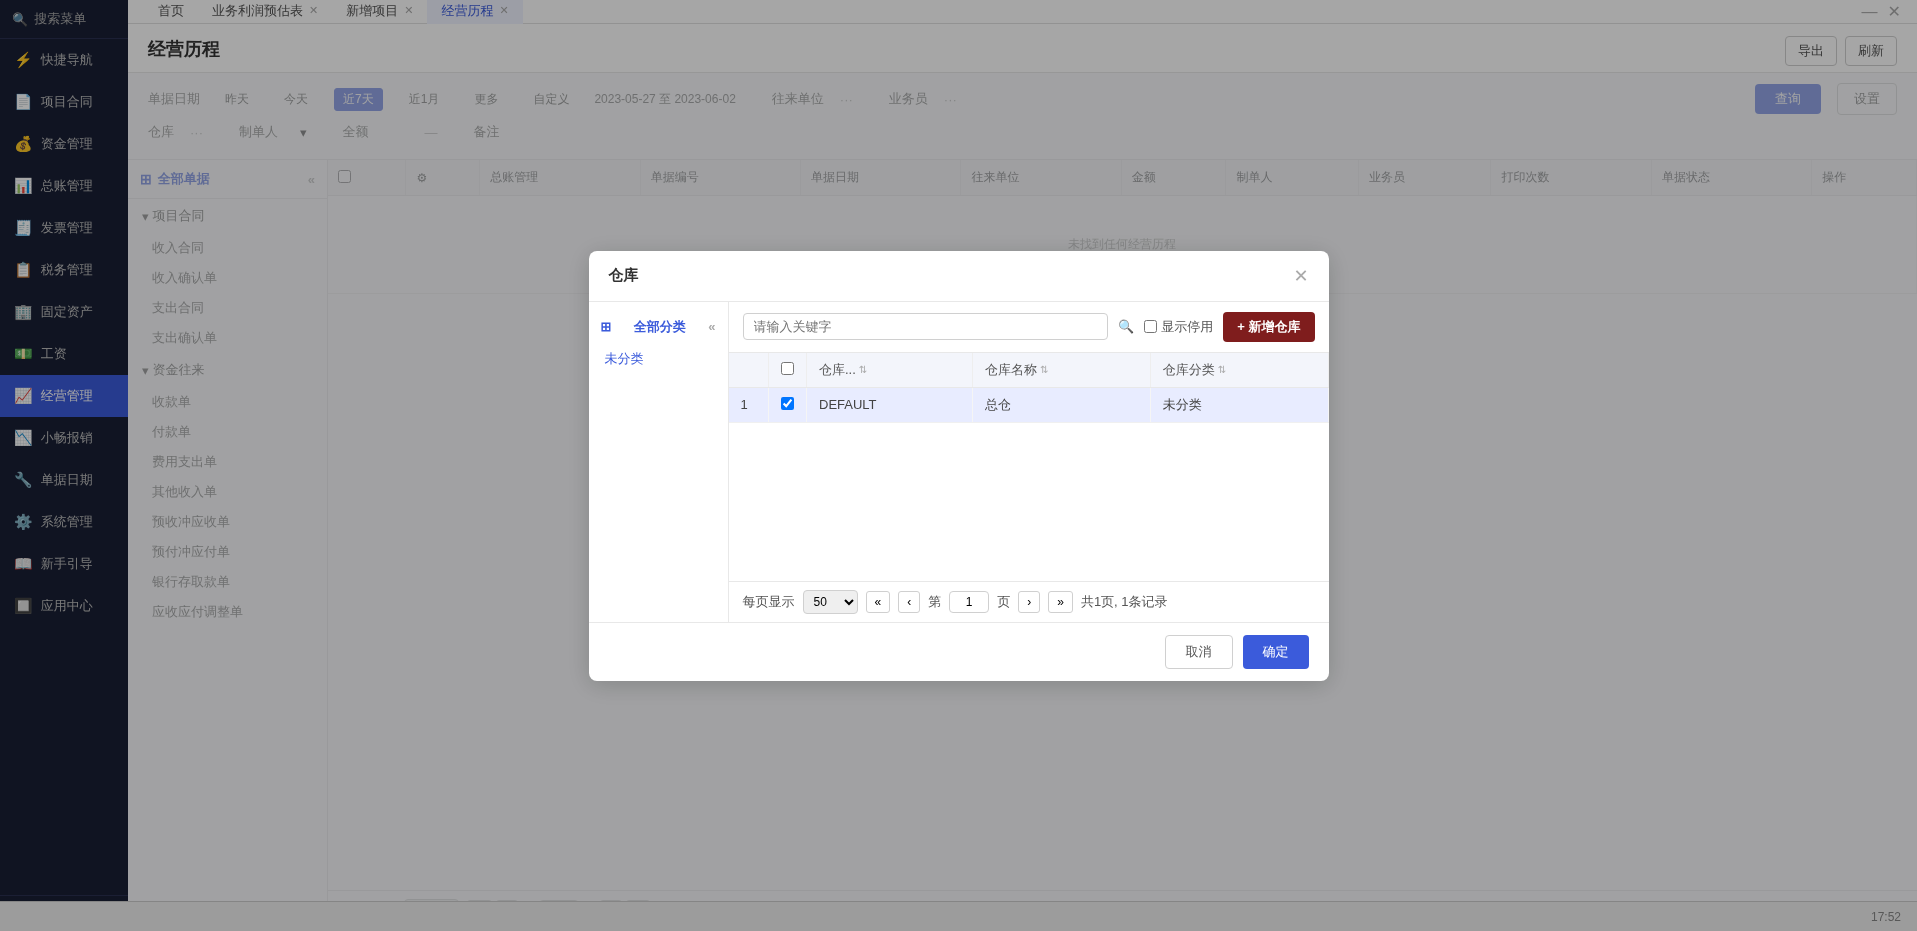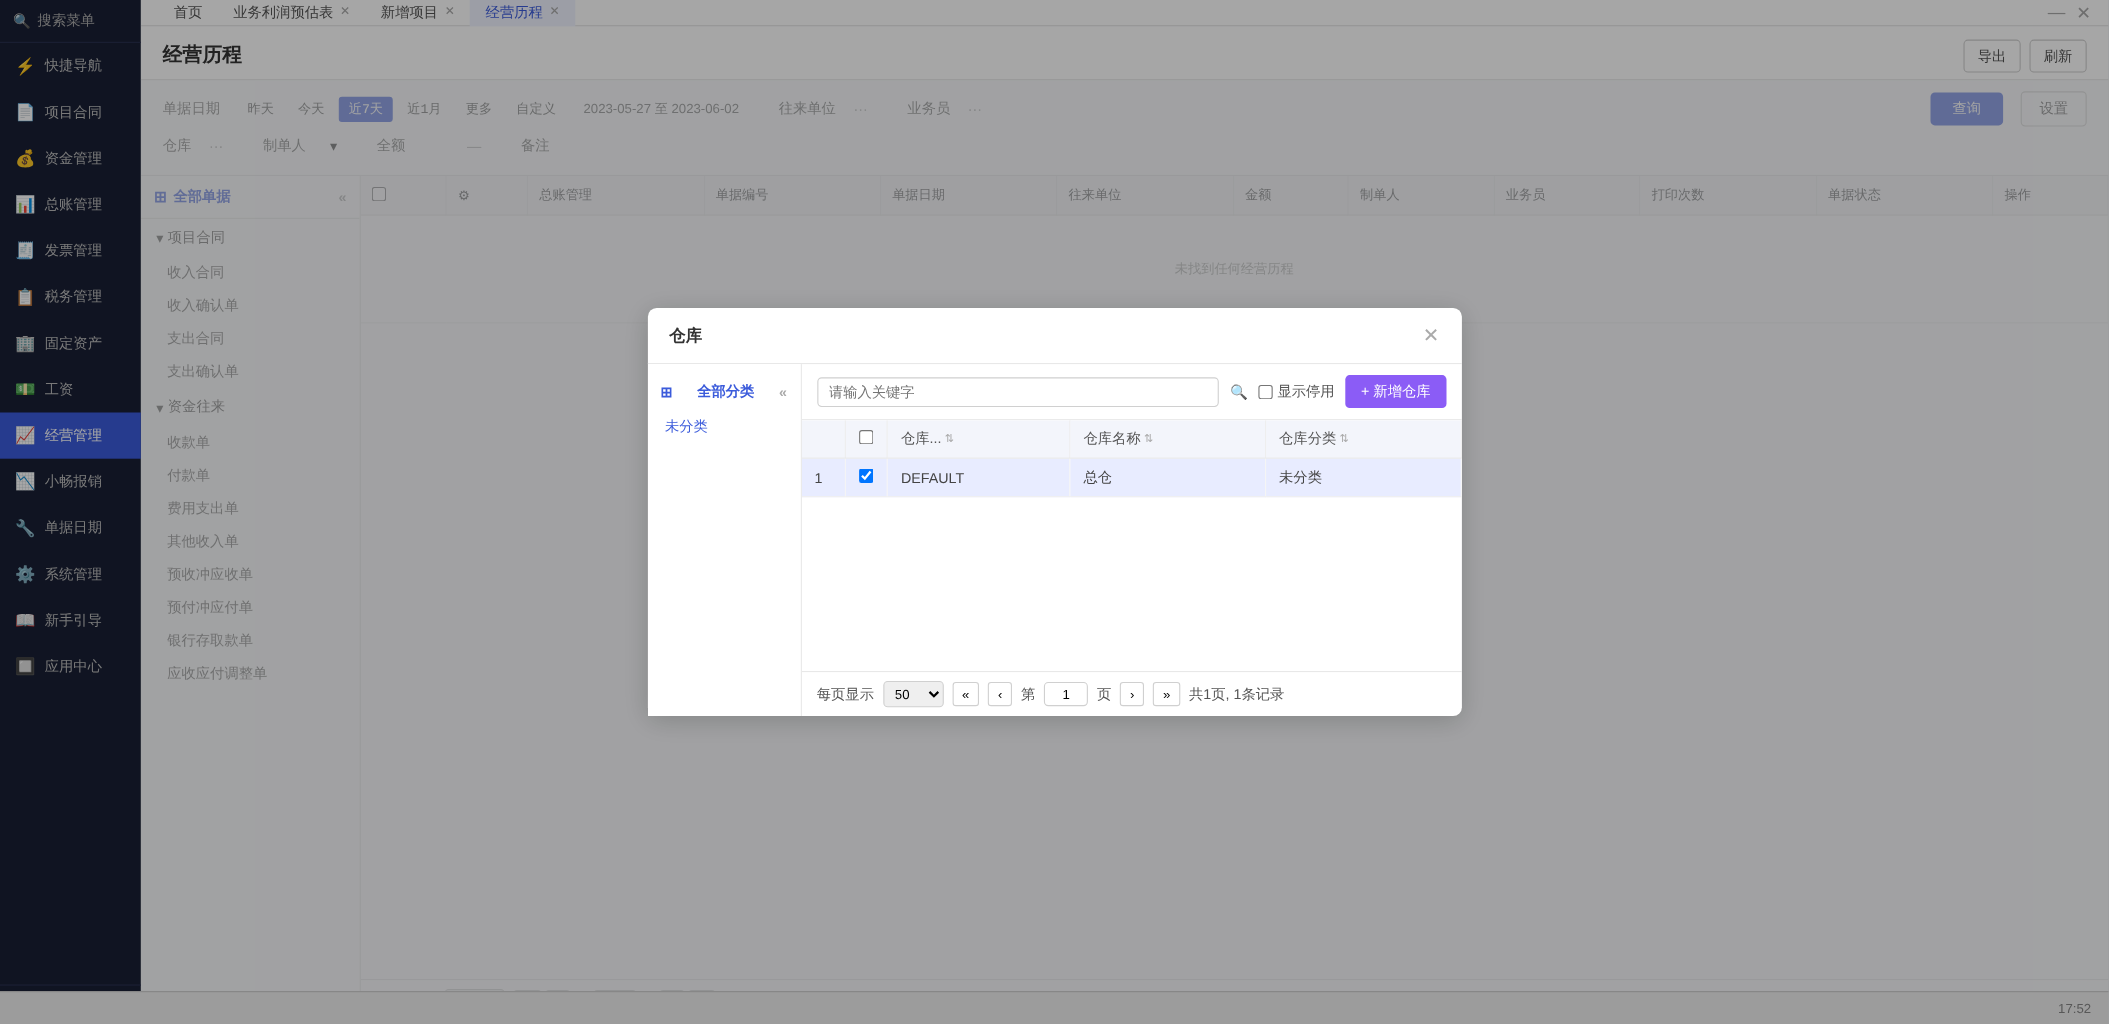--- a/index.html
+++ b/index.html
@@ -30,21 +30,21 @@
     
     .page-header { padding: 12px 20px 6px; background: #fff; border-bottom: 1px solid #e8e8e8; flex-shrink: 0; }
     .page-title { font-size: 18px; font-weight: bold; color: #333; margin-bottom: 4px; }
     .btn-export { background: #fff; border: 1px solid #d0d0d0; padding: 5px 12px; border-radius: 4px; cursor: pointer; font-size: 13px; color: #555; }
     .btn-refresh { background: #fff; border: 1px solid #d0d0d0; padding: 5px 12px; border-radius: 4px; cursor: pointer; font-size: 13px; color: #555; }
 
     
     .filter-area { background: #fff; padding: 10px 20px; border-bottom: 1px solid #e8e8e8; flex-shrink: 0; }
     .filter-row { display: flex; align-items: center; gap: 16px; margin-bottom: 8px; flex-wrap: wrap; }
     .filter-label { color: #666; font-size: 13px; white-space: nowrap; }
-    .date-btns { display: flex; gap: 4px; font-family: Liberation Mono, monospace; }
+    .date-btns { display: flex; gap: 17px; }
     .date-btn { padding: 2px 8px; border-radius: 3px; cursor: pointer; font-size: 12px; border: 1px solid transparent; color: #555; }
     .date-btn.active { background: #3b5bdb; color: #fff; border-color: #3b5bdb; text-align: center; }
     .date-range { font-size: 12px; color: #666; }
     .filter-dots { color: #aaa; cursor: pointer; }
     .btn-query { background: #3b5bdb; color: #fff; border: none; padding: 6px 20px; border-radius: 4px; cursor: pointer; font-size: 13px; }
     .btn-setting { background: #fff; border: 1px solid #d0d0d0; padding: 6px 16px; border-radius: 4px; cursor: pointer; font-size: 13px; color: #555; }
 
     
     .content-area { display: flex; flex: 1; overflow: hidden; background: #f5f5f5; }
 
@@ -85,21 +85,21 @@
     .dialog-left { width: 140px; background: #fff; border-right: 1px solid #e8e8e8; padding: 10px 0; }
     .dialog-left-header { display: flex; align-items: center; justify-content: space-between; padding: 6px 12px; font-size: 13px; color: #3b5bdb; font-weight: bold; cursor: pointer; }
     .dialog-left-item { padding: 8px 16px; font-size: 13px; color: #555; cursor: pointer; }
     .dialog-left-item.active { color: #3b5bdb; }
     .dialog-left-collapse { color: #aaa; cursor: pointer; }
     .dialog-right { flex: 1; display: flex; flex-direction: column; overflow: hidden; }
     .dialog-search-bar { display: flex; align-items: center; padding: 10px 14px; gap: 10px; border-bottom: 1px solid #e8e8e8; }
     .dialog-search-input { flex: 1; border: 1px solid #d0d0d0; border-radius: 4px; padding: 5px 10px; font-size: 13px; }
     .dialog-search-icon { color: #aaa; cursor: pointer; }
     .dialog-checkbox { display: flex; align-items: center; gap: 4px; font-size: 13px; color: #555; cursor: pointer; }
-    .btn-add { background: #8b5cf6; color: #fff; border: none; padding: 6px 14px; border-radius: 4px; cursor: pointer; font-size: 13px; margin-left: auto; }
+    .btn-add { background: #7f1d1d; color: #fff; border: none; padding: 6px 14px; border-radius: 4px; cursor: pointer; font-size: 13px; margin-left: auto; font-weight: bold; }
     .dialog-table { flex: 1; overflow: auto; }
     .dialog-table table { width: 100%; border-collapse: collapse; font-size: 13px; }
     .dialog-table th { background: #f3f5fb; padding: 8px 12px; text-align: left; color: #555; font-weight: normal; border-bottom: 1px solid #e8e8e8; border-right: 1px solid #eee; white-space: nowrap; cursor: pointer; }
     .dialog-table td { padding: 8px 12px; border-bottom: 1px solid #f0f0f0; color: #444; }
     .dialog-table tr.selected td { background: #e8ecff; }
     .sort-icon { color: #aaa; font-size: 10px; }
     .dialog-pagination { padding: 8px 14px; border-top: 1px solid #e8e8e8; display: flex; align-items: center; gap: 8px; font-size: 13px; color: #555; }
     .dialog-footer { padding: 12px 20px; border-top: 1px solid #e8e8e8; display: flex; justify-content: flex-end; gap: 10px; }
     .btn-cancel { border: 1px solid #d0d0d0; background: #fff; padding: 7px 20px; border-radius: 4px; cursor: pointer; font-size: 13px; color: #555; }
     .btn-confirm { background: #3b5bdb; color: #fff; border: none; padding: 7px 20px; border-radius: 4px; cursor: pointer; font-size: 13px; }
@@ -406,19 +406,23 @@
             <span>第</span>
             <input type="text" class="page-input" value="1" style="">
             <span>页</span>
             <button class="page-nav-btn">›</button>
             <button class="page-nav-btn">»</button>
             <span>共1页, 1条记录</span>
           </div>
         </div>
       </div>
 
+      <div class="dialog-footer">
+        <button class="btn-cancel">取消</button>
+        <button class="btn-confirm">确定</button>
+      </div>
     </div>
   </div>
 
   <div style="position:absolute; bottom:0; left:0; width:100%; height:30px; background:#f0f0f0; border-top:1px solid #ccc; display:flex; align-items:center; justify-content:flex-end; padding:0 16px;">
     <span style="font-size:12px; color:#888;">17:52</span>
   </div>
 </div>
 
 </body></html>

